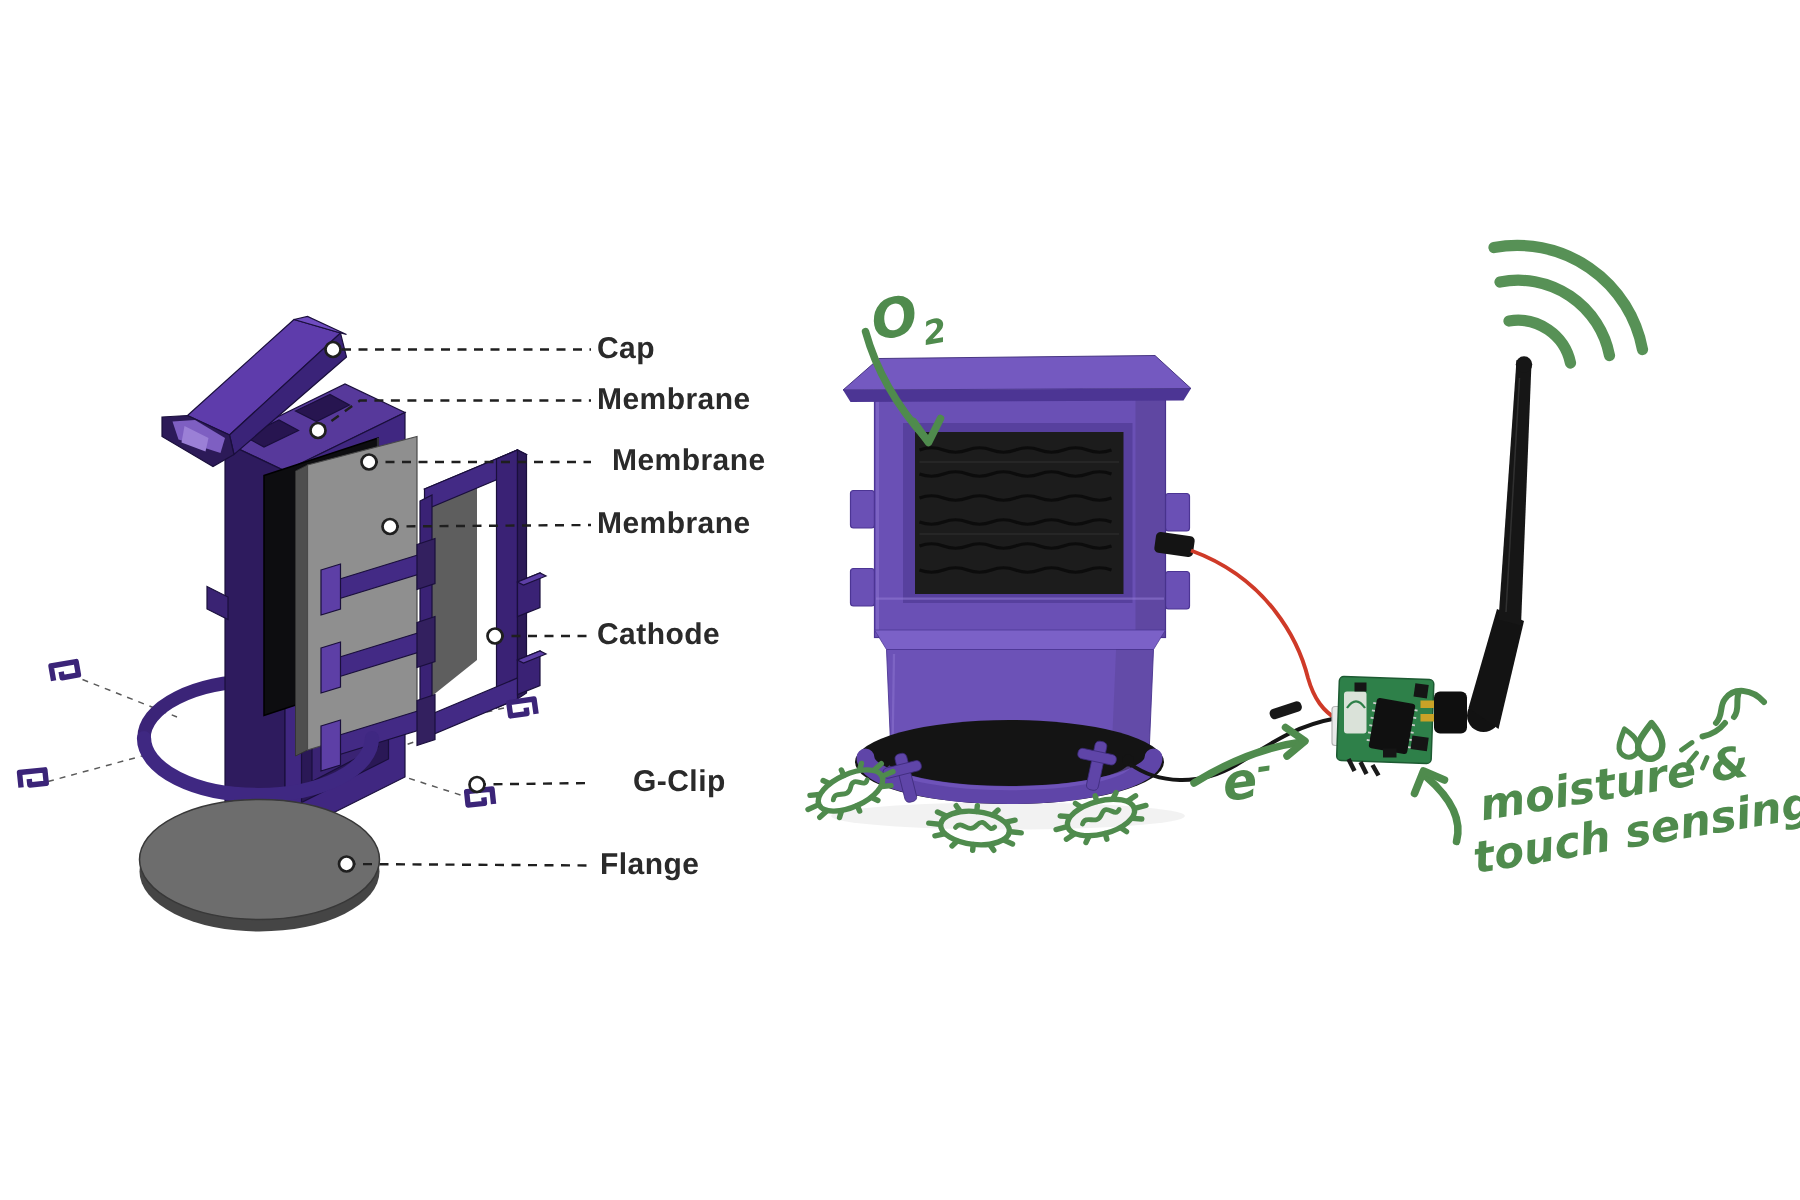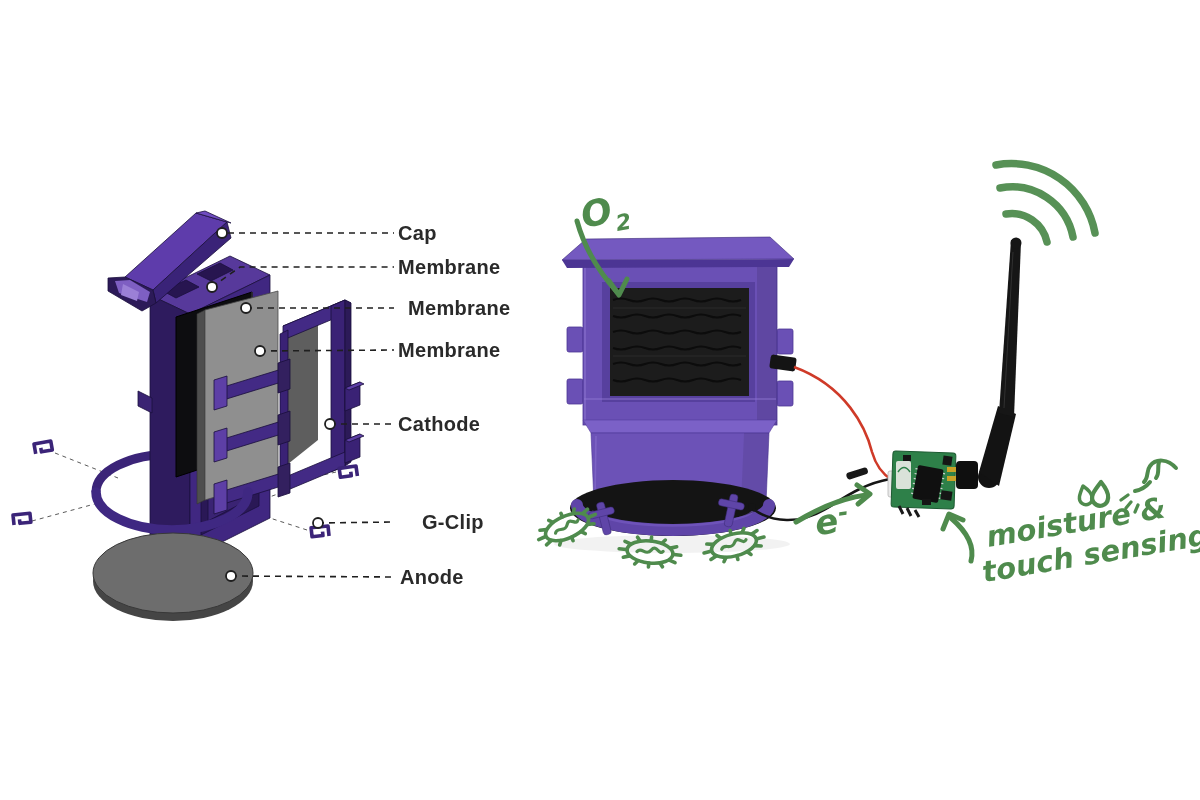--- a/index.html
+++ b/index.html
@@ -275,21 +275,21 @@
     </g>
   </g>
 </svg>
 
 <div class="part-label" style="left:398px;top:233px">Cap</div>
 <div class="part-label" style="left:398px;top:267px">Membrane</div>
 <div class="part-label" style="left:408px;top:308px">Membrane</div>
 <div class="part-label" style="left:398px;top:350px">Membrane</div>
 <div class="part-label" style="left:398px;top:424px">Cathode</div>
 <div class="part-label" style="left:422px;top:522px">G-Clip</div>
-<div class="part-label" style="left:400px;top:577px">Anode</div>
+<div class="part-label" style="left:400px;top:577px">Flange</div>
 
 <div class="hw" id="o2-label"><span>O</span><span class="sub">2</span></div>
 
 <div class="hw" id="electron-label"><span>e</span><span class="sup">-</span></div>
 
 <div class="hw" id="sensing-label">
   <div class="l1">moisture &amp;</div>
   <div class="l2">touch sensing</div>
 </div>
 

